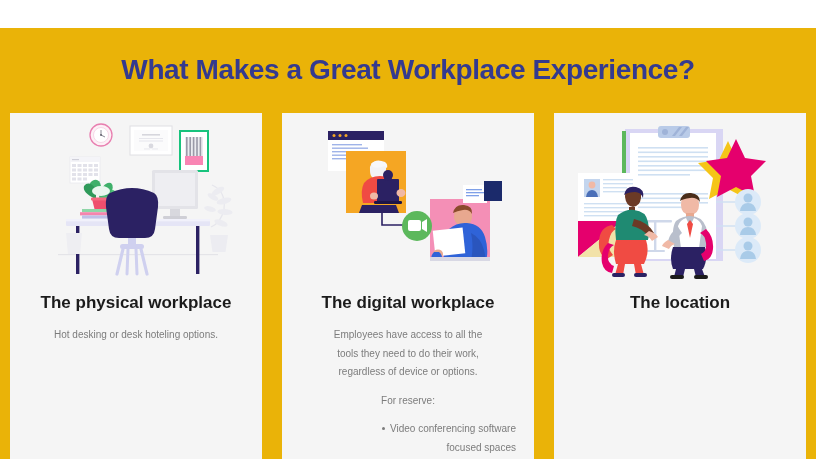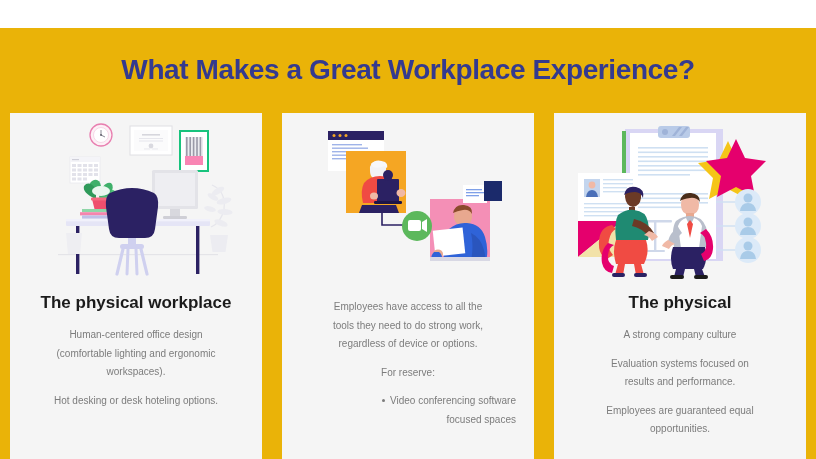--- a/index.html
+++ b/index.html
@@ -188,25 +188,20 @@
           </g>
 
           <path d="M60 120 h16 l-2 21 h-12 z" fill="#eeeef2"></path>
         </svg>
       </div>
 
       <div class="col-heading">The physical workplace</div>
 
       <div class="col-body">
         <div class="para">
-          <div>Human-centered office design</div>
-          <div>(comfortable lighting and ergonomic</div>
-          <div>workspaces).</div>
-        </div>
-        <div class="para">
           <div>Hot desking or desk hoteling options.</div>
         </div>
       </div>
     </div>
 
     <div class="column">
       <div class="illus">
         <svg width="260" height="172" viewBox="0 0 260 172">
 
           <g>
@@ -267,25 +262,26 @@
           </g>
 
           <g>
             <circle cx="139" cy="113" r="15" fill="#5cb85c"></circle>
             <rect x="130" y="107" width="13" height="11" rx="2" fill="#ffffff"></rect>
             <path d="M144 109 l5 -3 v13 l-5 -3 z" fill="#ffffff"></path>
           </g>
         </svg>
       </div>
 
+      <div class="col-heading">The digital workplace</div>
 
       <div class="col-body">
         <div class="para">
           <div>Employees have access to all the</div>
-          <div>tools they need to do strong work,</div>
+          <div>tools they need to do their work,</div>
           <div>regardless of device or options.</div>
         </div>
         <div class="para">
           <div>For reserve:</div>
         </div>
         <ul class="bullets">
           <li>
             <span class="dot"></span><span>Video conferencing software</span>
           </li>
           <li>
@@ -402,31 +398,18 @@
             <path d="M123 134 h32 q3 13 -2 22 h-30 q-4 -10 0 -22z" fill="#2b2163"></path>
             <path d="M126 156 l-2 8 h9 l2 -8z" fill="#2b2163"></path>
             <path d="M144 156 l2 8 h9 l-3 -8z" fill="#2b2163"></path>
             <rect x="120" y="162" width="14" height="4" rx="2" fill="#1b1b1b"></rect>
             <rect x="144" y="162" width="14" height="4" rx="2" fill="#1b1b1b"></rect>
             <path d="M156 116 q8 8 7 20 q-1 10 -9 12 l-3 -7 q6 -3 5 -11 q-1 -8 -6 -10z" fill="#e5006d"></path>
           </g>
         </svg>
       </div>
 
-      <div class="col-heading">The physical</div>
-
-      <div class="col-body">
-        <div class="para">
-          <div>A strong company culture</div>
-        </div>
-        <div class="para">
-          <div>Evaluation systems focused on</div>
-          <div>results and performance.</div>
-        </div>
-        <div class="para">
-          <div>Employees are guaranteed equal</div>
-          <div>opportunities.</div>
-        </div>
-      </div>
+      <div class="col-heading">The location</div>
+
     </div>
 
   </div>
 </div>
 
 </body></html>

